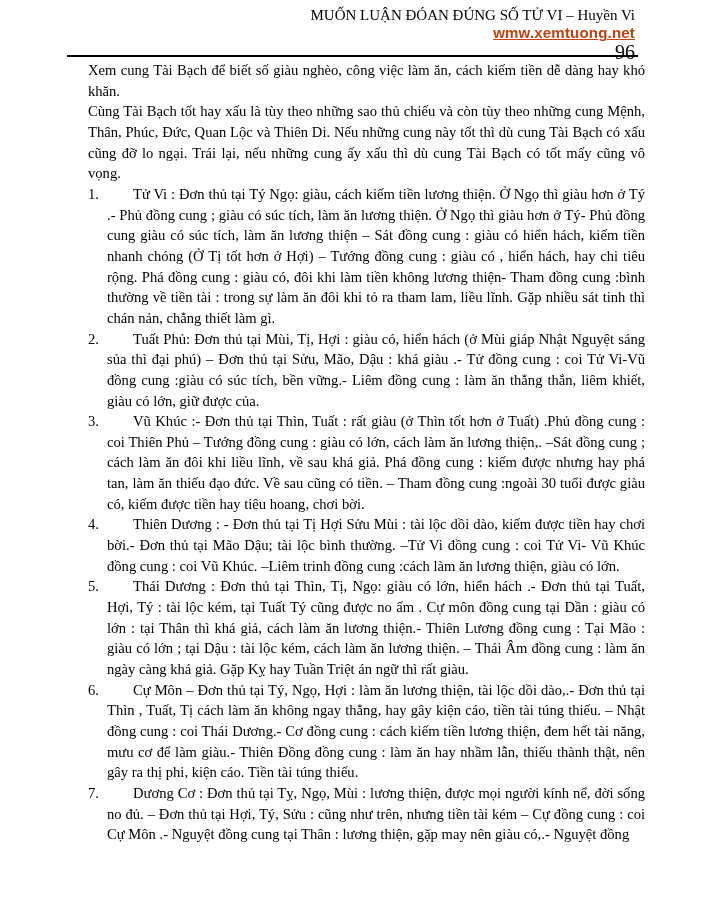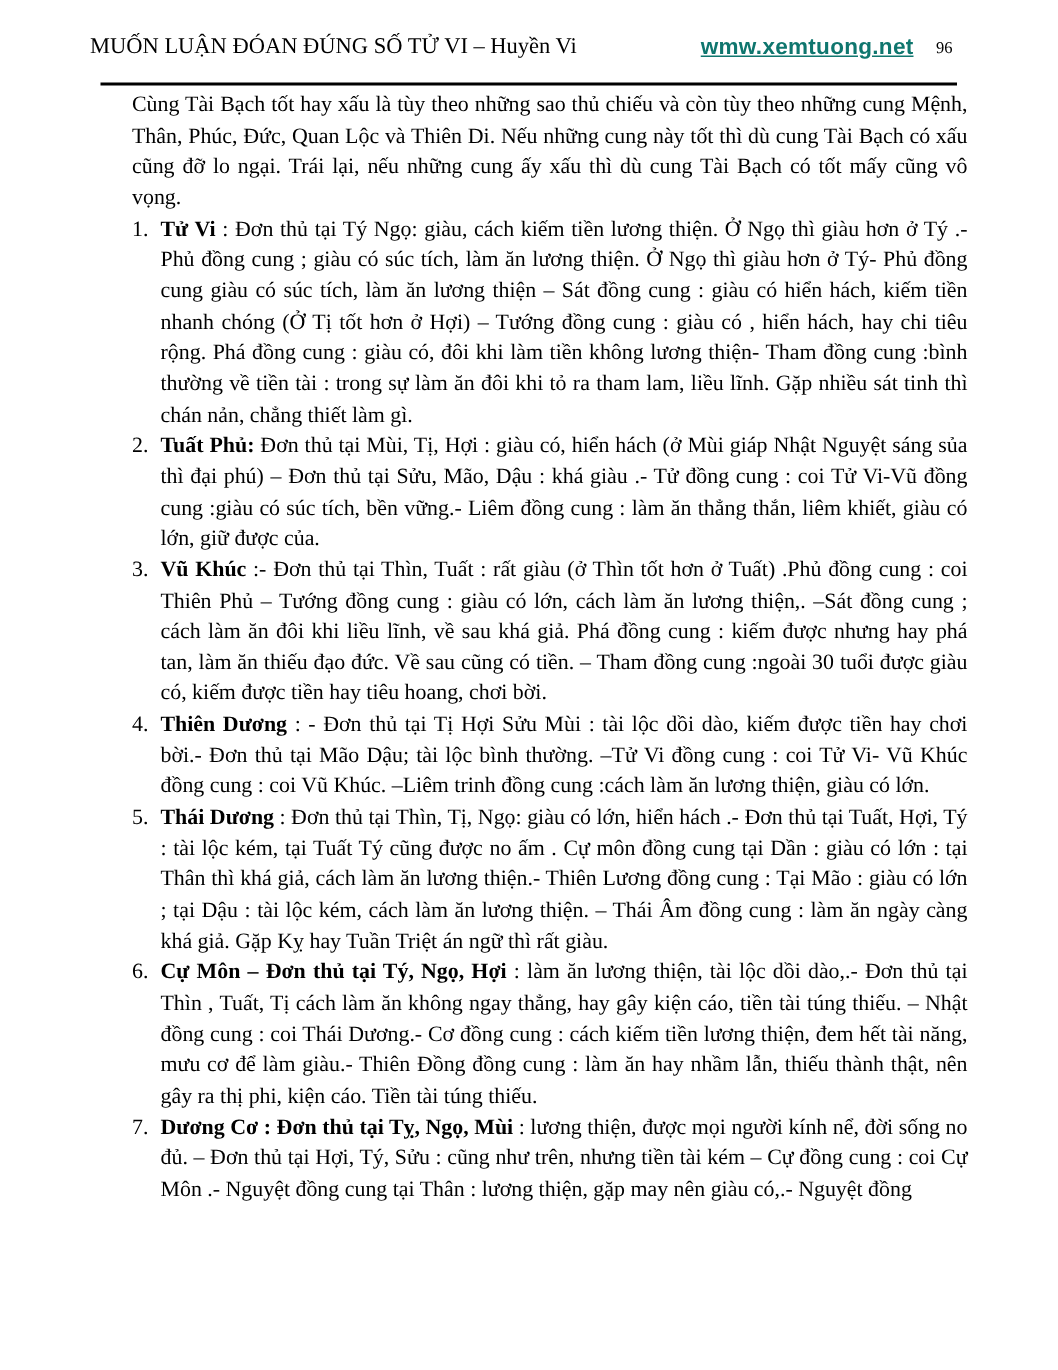--- a/index.html
+++ b/index.html
@@ -6,41 +6,42 @@
   body {
     width: 705px; height: 913px;
     background: #ffffff;
     color: #000000;
     font-family: "Liberation Serif", serif;
     position: relative;
     overflow: hidden;
   }
   .header {
     position: absolute;
-    top: 23px; left: 60px;
+    top: 7px; left: 60px;
     width: 575px;
     display: flex;
-    align-items: center;
+    align-items: flex-end;
     white-space: nowrap;
+    flex-direction: column;
   }
   .header-title {
     font-size: 15px;
     font-family: "Liberation Serif", serif;
   }
   .header-spacer { flex: 1 1 auto; }
   .site-link {
     font-family: "Liberation Sans", sans-serif;
     font-weight: bold;
     font-size: 15px;
-    color: #0f766e;
+    color: #c2410c;
     text-decoration: underline;
     letter-spacing: 0.2px;
   }
   .page-num {
-    font-size: 11px;
+    font-size: 20px;
     margin-left: 15px;
     font-family: "Liberation Serif", serif;
   }
   .header-rule {
     position: absolute;
     top: 55px; left: 67px;
     width: 571px; height: 2px;
     background: #000000;
   }
   .content {
@@ -57,35 +58,36 @@
     list-style: none;
   }
   ol.star-list li {
     position: relative;
     padding-left: 19px;
   }
   ol.star-list .num {
     position: absolute;
     left: 0; top: 0;
   }
-  .b { font-weight: bold; }
+  .b { font-weight: normal; margin-left: 26px; }
 </style>
 </head>
 <body>
 
 <div class="header">
   <span class="header-title">MUỐN LUẬN ĐÓAN ĐÚNG SỐ TỬ VI – Huyền Vi</span>
   <span class="header-spacer"></span>
   <a class="site-link" href="#">wmw.xemtuong.net</a>
   <span class="page-num">96</span>
 </div>
 
 <div class="header-rule"></div>
 
 <div class="content">
+  <p>Xem cung Tài Bạch để biết số giàu nghèo, công việc làm ăn, cách kiếm tiền dễ dàng hay khó khăn.</p>
   <p>Cùng Tài Bạch tốt hay xấu là tùy theo những sao thủ chiếu và còn tùy theo những cung Mệnh, Thân, Phúc, Đức, Quan Lộc và Thiên Di.  Nếu những cung này tốt thì dù cung Tài Bạch có xấu cũng đỡ lo ngại. Trái lại, nếu những cung ấy xấu thì dù cung Tài Bạch có tốt mấy cũng vô vọng.</p>
 
   <ol class="star-list">
     <li>
       <span class="num">1.</span><span class="b">Tử Vi</span><span> : Đơn thủ tại Tý Ngọ: giàu, cách kiếm tiền lương thiện. Ở Ngọ thì giàu hơn ở Tý .- Phủ đồng cung ; giàu có súc tích, làm ăn lương thiện. Ở Ngọ thì giàu hơn ở Tý- Phủ đồng cung giàu có súc tích, làm ăn lương thiện – Sát đồng cung : giàu có hiển hách, kiếm tiền nhanh chóng (Ở Tị tốt hơn ở  Hợi) – Tướng đồng cung : giàu có , hiển hách, hay chi tiêu rộng. Phá đồng cung : giàu có, đôi khi làm tiền không lương thiện- Tham đồng cung :bình thường về tiền tài : trong sự làm ăn đôi khi tỏ ra tham lam, liều lĩnh. Gặp nhiều sát tinh thì chán nản, chẳng thiết làm gì.</span>
     </li>
     <li>
       <span class="num">2.</span><span class="b">Tuất Phủ:</span><span> Đơn thủ tại Mùi, Tị, Hợi : giàu có, hiển hách (ở Mùi giáp Nhật Nguyệt sáng sủa thì đại phú) – Đơn thủ tại Sửu, Mão, Dậu : khá giàu .- Tử đồng cung : coi Tử Vi-Vũ đồng cung :giàu có súc tích, bền vững.- Liêm đồng cung : làm ăn thẳng thắn, liêm khiết, giàu có lớn, giữ được của.</span>
     </li>
     <li>

